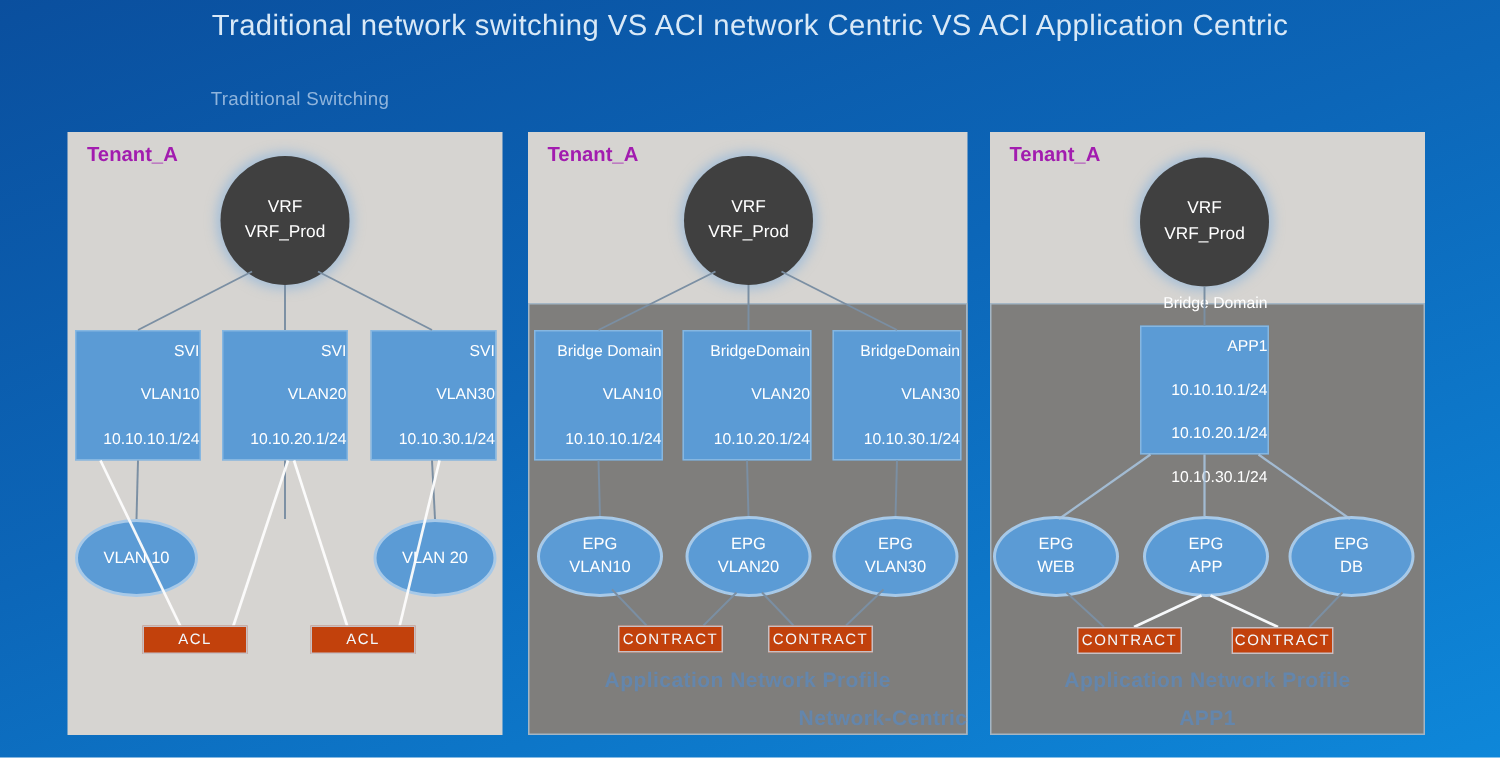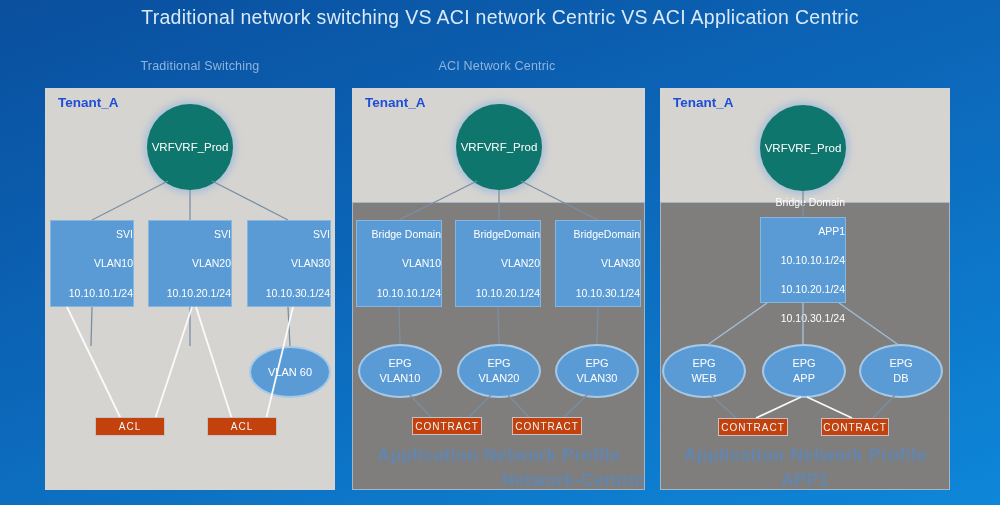--- a/index.html
+++ b/index.html
@@ -18,58 +18,57 @@
   }
   .panel{
     position:absolute;top:88px;width:290px;height:402px;
     background:#d6d4d1;
   }
   .dark-zone{
     position:absolute;left:0;top:114px;width:100%;height:288px;
     background:#7f7e7c;border:1px solid rgba(185,212,236,.65);box-sizing:border-box;
   }
   .tenant{
-    position:absolute;top:7px;left:13px;color:#1d4ed8;font-size:13.5px;font-weight:600;
+    position:absolute;top:7px;left:13px;color:#a21caf;font-size:13.5px;font-weight:600;
   }
   .vrf-circle{
     position:absolute;width:86px;height:86px;border-radius:50%;
-    background:#0f766e;box-shadow:0 0 7px 3px rgba(130,175,220,.55);
-    display:flex;flex-direction:row;align-items:center;justify-content:center;
+    background:#404040;box-shadow:0 0 7px 3px rgba(130,175,220,.55);
+    display:flex;flex-direction:column;align-items:center;justify-content:center;
     color:#fff;font-size:11.5px;line-height:1.45;z-index:2;
   }
   .node-box{
     position:absolute;background:#5b9bd5;border:1px solid rgba(170,205,235,.55);
     box-sizing:border-box;display:flex;flex-direction:column;align-items:flex-end;justify-content:center;
     color:#fff;font-size:10.5px;line-height:1.35;text-align:center;z-index:2;gap:15px;
   }
   .node-ellipse{
     position:absolute;background:#5b9bd5;border:2px solid #a7c9e8;border-radius:50%;
     box-sizing:border-box;display:flex;flex-direction:column;align-items:center;justify-content:center;
     color:#fff;font-size:11px;line-height:1.35;text-align:center;z-index:2;
   }
   .contract-box{
     position:absolute;background:#c2410c;border:1px solid rgba(200,224,244,.8);
     box-sizing:border-box;display:flex;align-items:center;justify-content:center;
     color:#f2f7fc;font-size:10px;letter-spacing:1px;z-index:4;
   }
   .anp-line{
     position:absolute;left:0;width:100%;text-align:center;
-    color:rgba(95,135,181,.85);font-size:18px;font-weight:600;letter-spacing:.3px;z-index:2;
+    color:rgba(95,135,181,.85);font-size:14px;font-weight:600;letter-spacing:.3px;z-index:2;
   }
   svg.wires{position:absolute;inset:0;z-index:3;pointer-events:none;}
 </style>
 </head>
 <body>
 
 <div id="stage">
 
   <div class="title">Traditional network switching VS ACI network Centric VS ACI Application Centric</div>
 
   <div class="panel-header" style="left:55px;top:59px;">Traditional Switching</div>
-  <div class="panel-header" style="left:352px;top:59px;">ACI Network Centric</div>
 
   <div class="panel" style="left:45px;">
     <div class="tenant">Tenant_A</div>
 
     <div class="vrf-circle" style="left:102px;top:16px;">
       <span>VRF</span>
       <span>VRF_Prod</span>
     </div>
 
     <div class="node-box" style="left:5px;top:132px;width:84px;height:87px;">
@@ -81,22 +80,25 @@
       <span>SVI</span>
       <span>VLAN20</span>
       <span>10.10.20.1/24</span>
     </div>
     <div class="node-box" style="left:202px;top:132px;width:84px;height:87px;">
       <span>SVI</span>
       <span>VLAN30</span>
       <span>10.10.30.1/24</span>
     </div>
 
+    <div class="node-ellipse" style="left:5px;top:258px;width:82px;height:52px;">
+      <span>VLAN 10</span>
+    </div>
     <div class="node-ellipse" style="left:204px;top:258px;width:82px;height:52px;">
-      <span>VLAN 60</span>
+      <span>VLAN 20</span>
     </div>
 
     <div class="contract-box" style="left:50px;top:329px;width:70px;height:19px;">
       <span>ACL</span>
     </div>
     <div class="contract-box" style="left:162px;top:329px;width:70px;height:19px;">
       <span>ACL</span>
     </div>
 
     <svg class="wires" width="290" height="402" viewBox="0 0 290 402">

